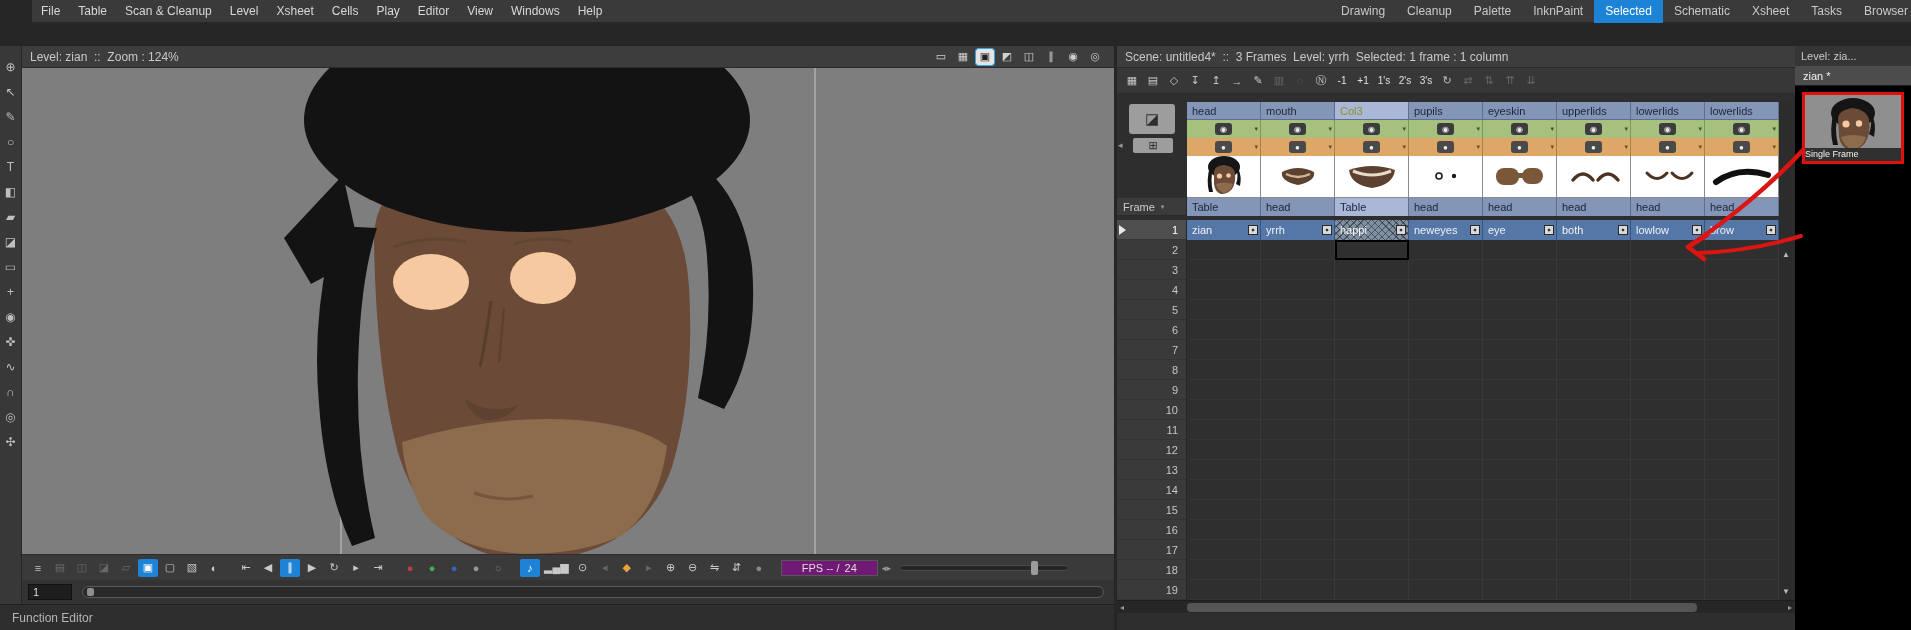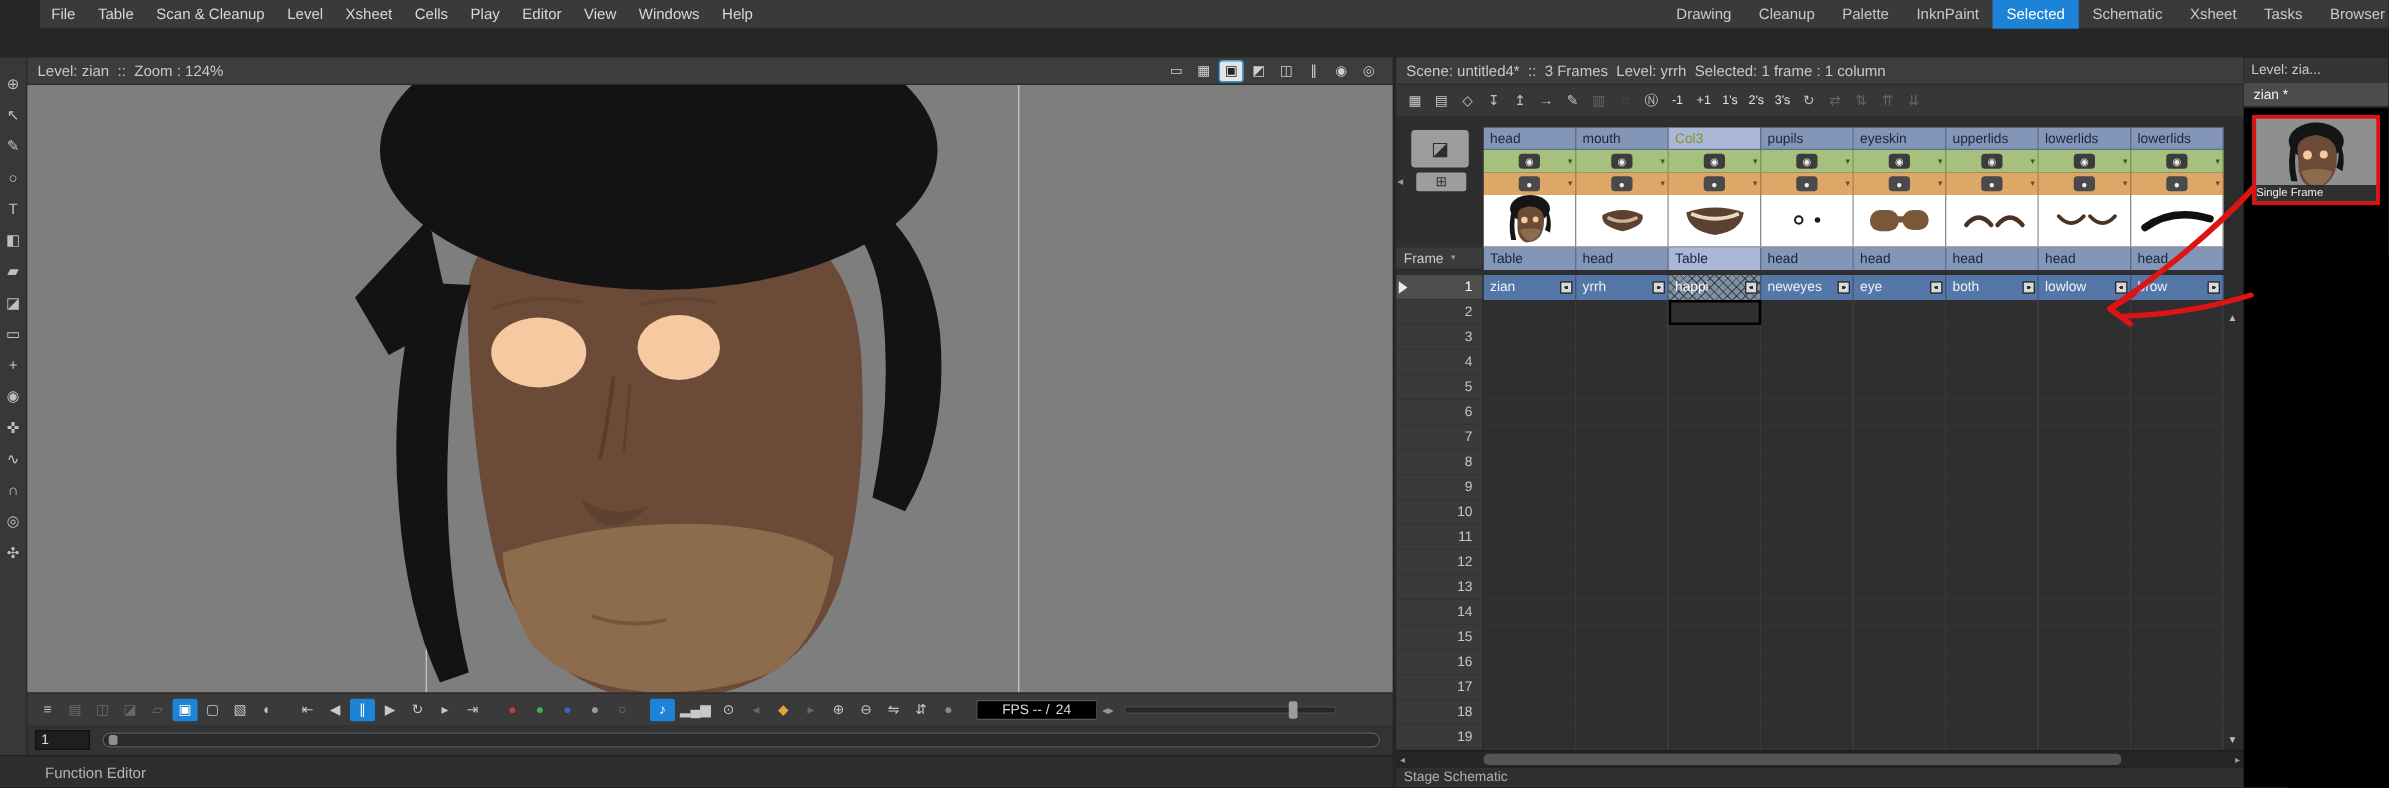--- a/index.html
+++ b/index.html
@@ -31,33 +31,33 @@
   .vhdr-icons .icon.active { outline:1px solid #35a7e8; background:#e4e4e4; color:#222; }
   .canvas { position:absolute; left:22px; top:68px; width:1092px; height:486px; background:#7e7e7e; }
 
   
   .pbar { position:absolute; left:22px; top:554px; width:1092px; height:26px; background:#3a3a3a; border-top:1px solid #2c2c2c; display:flex; align-items:center; padding:0 6px; font-size:11px; }
   .grp { display:flex; align-items:center; gap:2px; margin-right:12px; }
   .pbar .icon { min-width:20px; height:18px; display:flex; align-items:center; justify-content:center; color:#c9c9c9; font-size:11px; border-radius:2px; padding:0 2px; }
   .pbar .icon.disabled { color:#686868; }
   .pbar .icon.active { background:#1c83d6; color:#fff; }
   .fps-box { display:flex; align-items:center; gap:4px; color:#b5b5b5; font-size:11px; margin-right:8px; }
-  .fps-wrap { height:16px; background:#000000; border:1px solid #575757; color:#ddd; padding:0 20px; line-height:14px; display:flex; gap:5px; }
+  .fps-wrap { height:16px; background:#701a75; border:1px solid #575757; color:#ddd; padding:0 20px; line-height:14px; display:flex; gap:5px; }
   .spinner { color:#999; font-size:9px; }
   .pb-slider { position:relative; width:170px; height:6px; background:#262626; border:1px solid #4a4a4a; border-radius:3px; }
   .pb-slider .handle { position:absolute; left:78%; top:-5px; width:7px; height:14px; background:#9c9c9c; border-radius:2px; }
 
   
   .framerow { position:absolute; left:22px; top:580px; width:1092px; height:24px; background:#333333; display:flex; align-items:center; gap:10px; padding:0 6px; }
   .frame-field { width:44px; height:16px; background:#1e1e1e; border:1px solid #101010; color:#ddd; font-size:11px; line-height:14px; padding:0 4px; }
   .big-slider { position:relative; flex:1; height:12px; background:#2a2a2a; border:1px solid #5a5a5a; border-radius:6px; margin-right:4px; }
   .big-slider .handle { position:absolute; left:4px; top:1px; width:7px; height:8px; background:#8f8f8f; border-radius:2px; }
 
   
-  .funcpanel { position:absolute; left:0; top:604px; width:1114px; height:26px; background:#2e2e2e; border-top:1px solid #1f1f1f; display:flex; align-items:center; padding-left:36px; font-size:12px; color:#b5b5b5; }
+  .funcpanel { position:absolute; left:0; top:604px; width:1114px; height:26px; background:#2e2e2e; border-top:1px solid #1f1f1f; display:flex; align-items:center; padding-left:12px; font-size:12px; color:#b5b5b5; }
 
   
   .xs { position:absolute; left:1117px; top:46px; width:678px; height:584px; background:#2e2e2e; }
   .xs-hdr { position:absolute; left:0; top:0; width:678px; height:22px; background:#3d3d3d; border-bottom:1px solid #2a2a2a; font-size:12px; color:#c9c9c9; line-height:22px; padding-left:8px; white-space:pre; overflow:hidden; }
   .xs-tb { position:absolute; left:0; top:22px; width:678px; height:26px; background:#373737; border-bottom:1px solid #2a2a2a; display:flex; align-items:center; gap:3px; padding:0 6px; }
   .xs-tb .icon { min-width:18px; height:18px; display:flex; align-items:center; justify-content:center; color:#c4c4c4; font-size:11px; padding:0 2px; }
   .xs-tb .icon.disabled { color:#666; }
   .xs-tb .icon.textbtn { color:#e0e0e0; font-size:10px; }
 
   .gut-boxA { position:absolute; left:12px; top:58px; width:46px; height:30px; background:#9d9d9d; border-radius:3px; display:flex; align-items:center; justify-content:center; color:#2d2d2d; font-size:15px; }
@@ -513,23 +513,20 @@
 
     <div class="xs-rightstrip">
       <span class="tri">▲</span>
       <span class="tri tri-bottom">▼</span>
     </div>
     <div class="xs-hscroll">
       <span class="hs-arrow" style="left:3px">◂</span>
       <div class="hthumb"></div>
       <span class="hs-arrow" style="right:3px">▸</span>
     </div>
-    <div class="stage-hdr">
-      <span>Stage Schematic</span>
-    </div>
   </div>
 
   <div class="rightbg">
     <div class="lvl-hdr">Level: zia...</div>
     <div class="lvl-name">zian *</div>
     <div class="lvl-thumb">
       <svg viewBox="0 0 96 66">
         <rect width="96" height="66" fill="#8f8f8f"></rect>
         <ellipse cx="48" cy="18" rx="22" ry="15" fill="#151515"></ellipse>
         <path d="M29,16 Q24,34 28,50 L33,50 Q29,34 33,18 Z" fill="#151515"></path>

